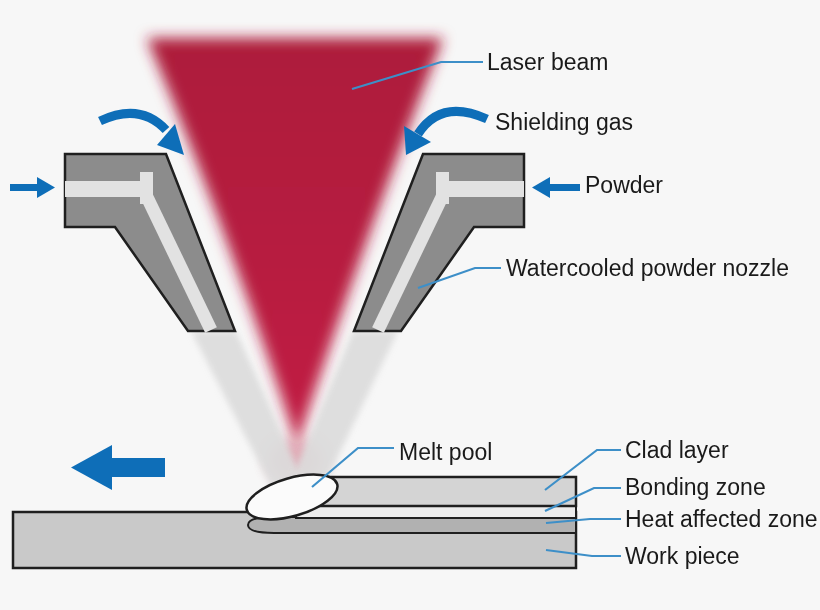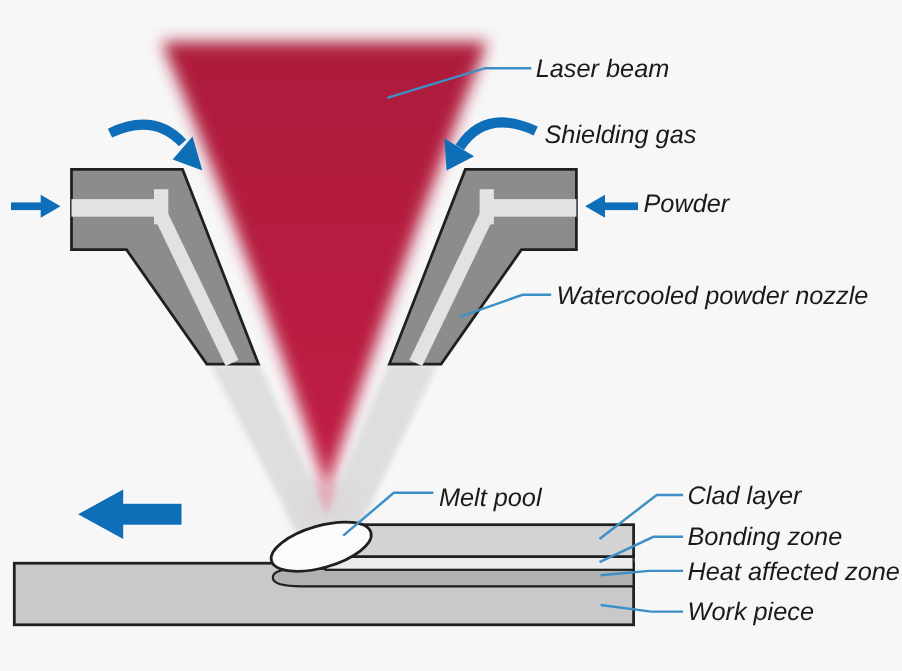--- a/index.html
+++ b/index.html
@@ -1,17 +1,17 @@
 <!DOCTYPE html>
 <html><head>
 <meta charset="utf-8">
 <style>
   html,body{margin:0;padding:0;}
   body{background:#f7f7f7;font-family:"Liberation Sans", sans-serif;}
-  .stage{position:relative;width:820px;height:610px;background:#0f766e;overflow:hidden;font-style:italic;}
+  .stage{position:relative;width:820px;height:610px;background:#0f766e;overflow:hidden;}
   svg{display:block;}
   .label{font-family:"Liberation Sans", sans-serif;font-size:23px;fill:#1a1a1a;}
   .leader{stroke:#3d8fc8;stroke-width:2.2;fill:none;}
   .bluearrow{fill:#0e6eb8;}
   .bluestroke{stroke:#0e6eb8;stroke-width:9;fill:none;stroke-linecap:butt;}
   .nozzle{fill:#8c8c8c;stroke:#1f1f1f;stroke-width:2.5;stroke-linejoin:miter;}
   .channel{fill:#e2e2e2;}
   .channelline{stroke:#e2e2e2;stroke-width:13;fill:none;}
   .outline{stroke:#1f1f1f;}
 </style>

